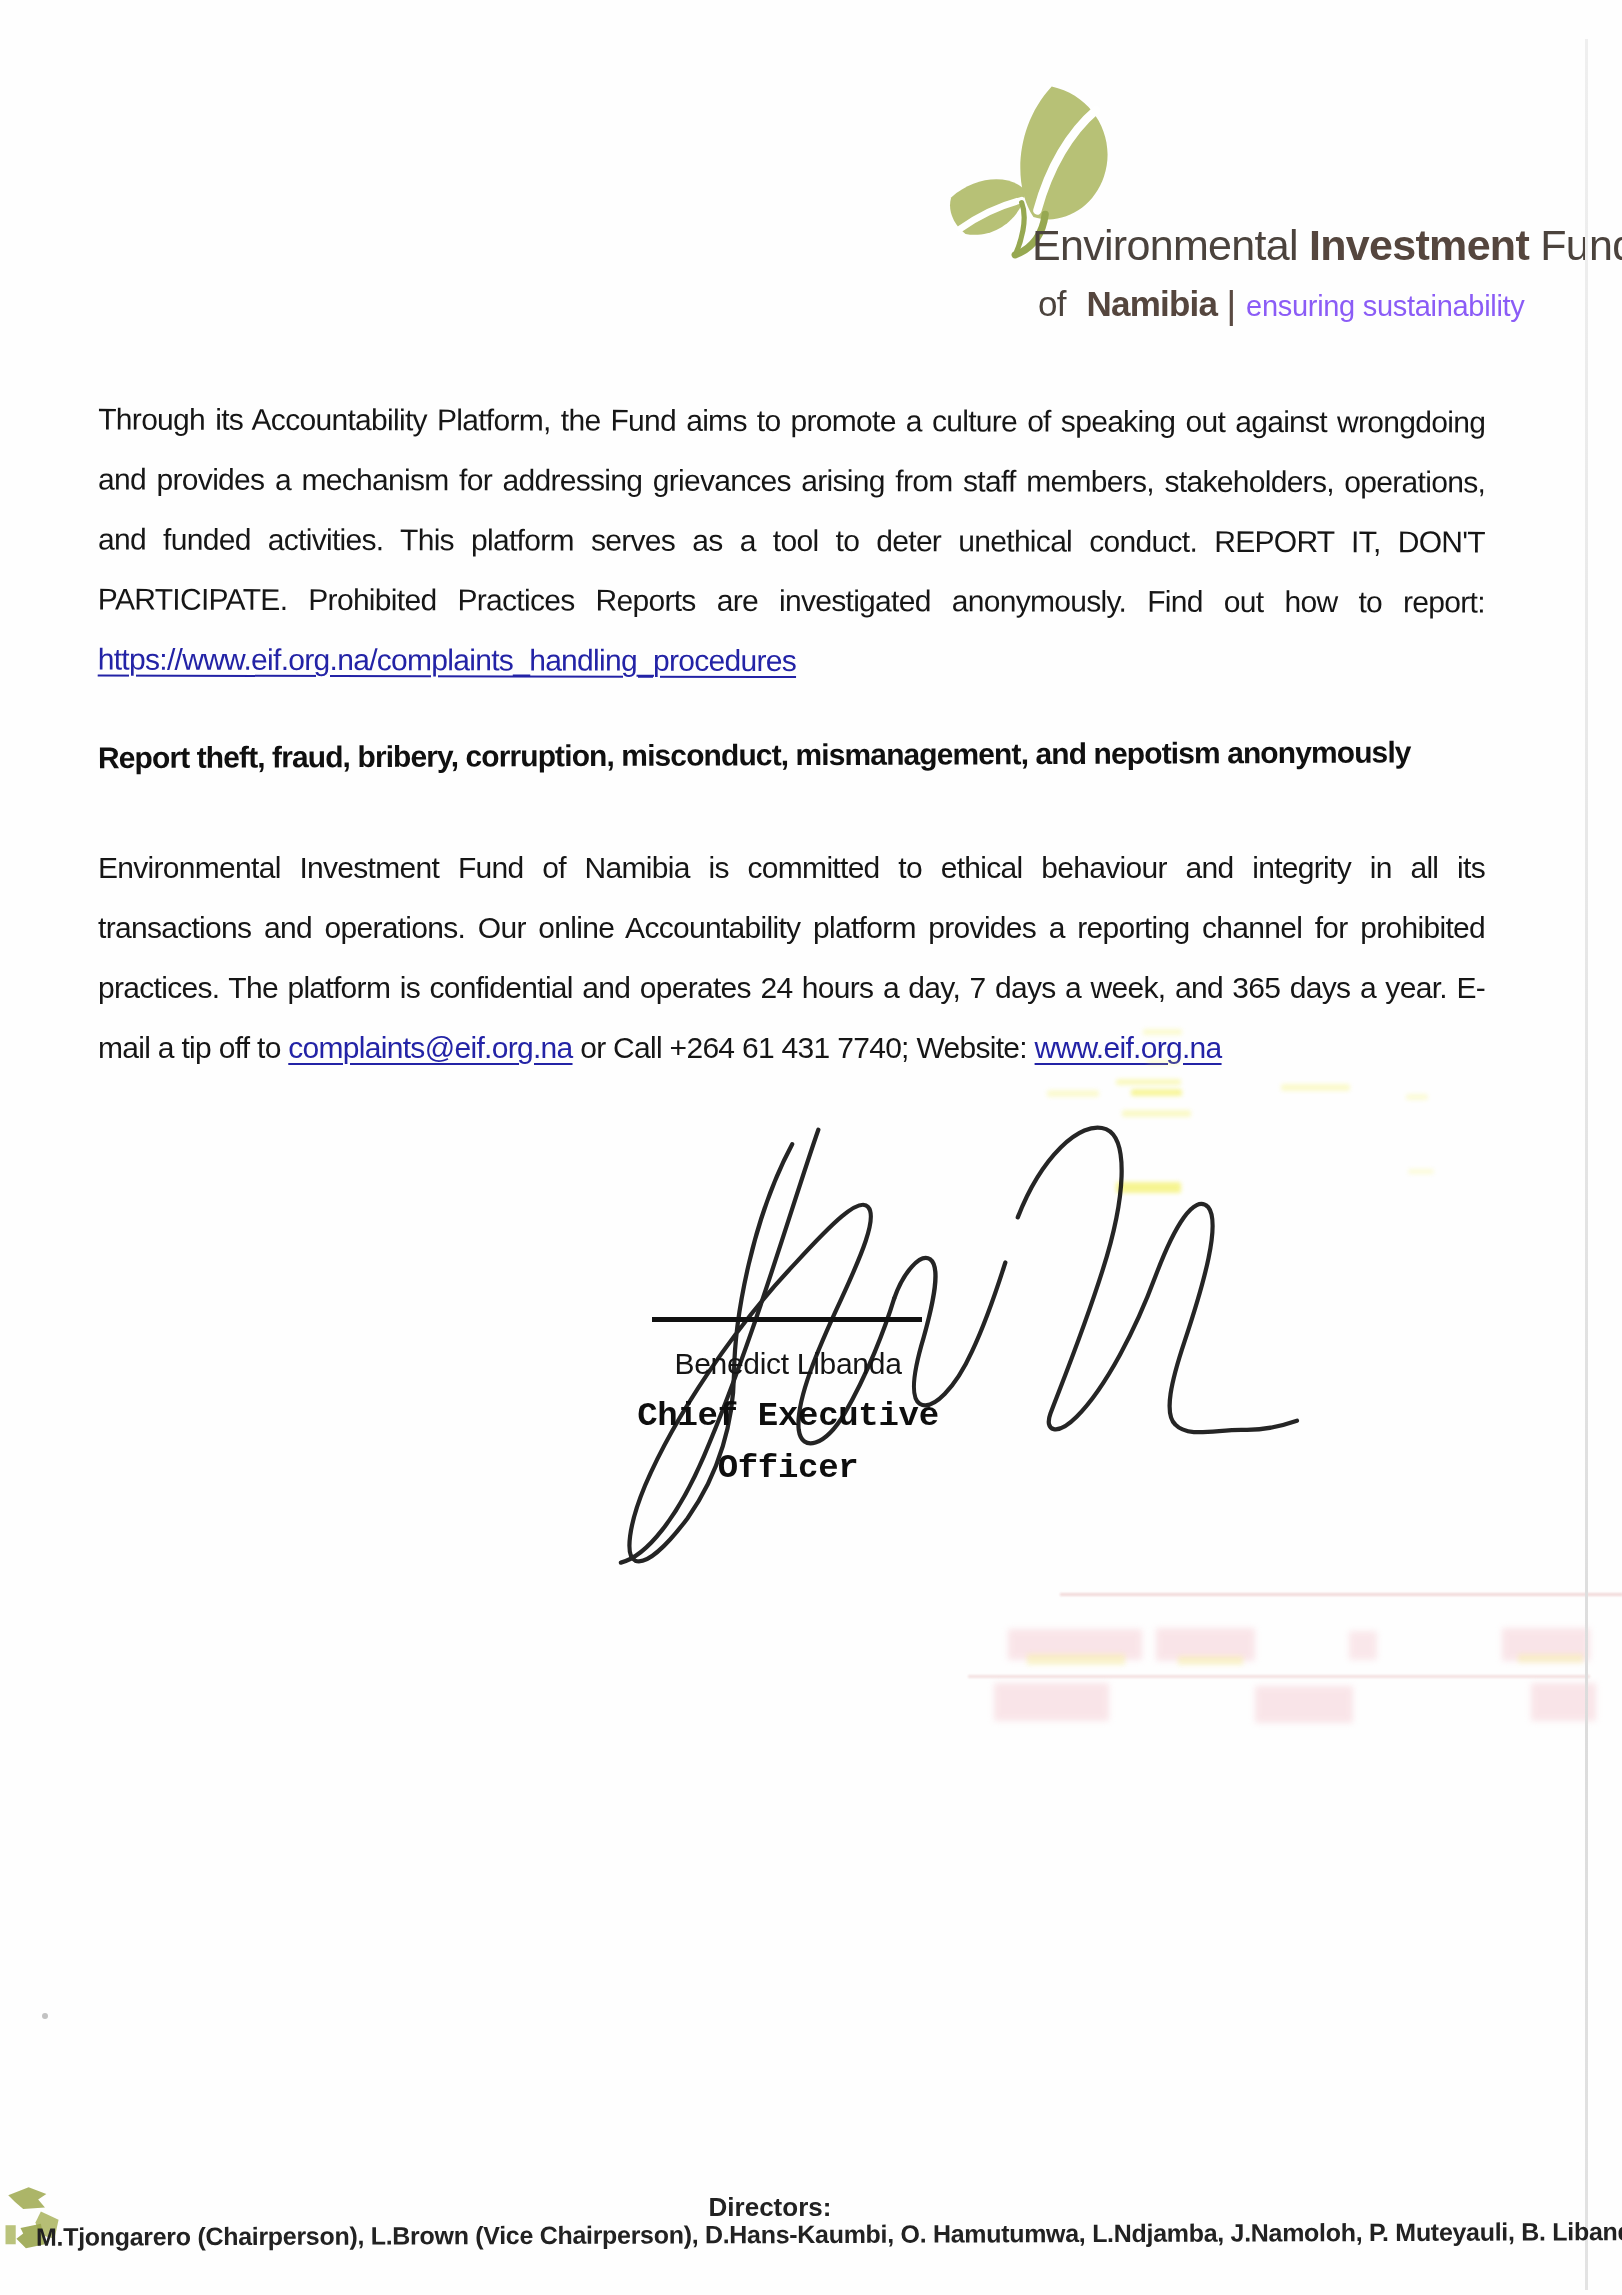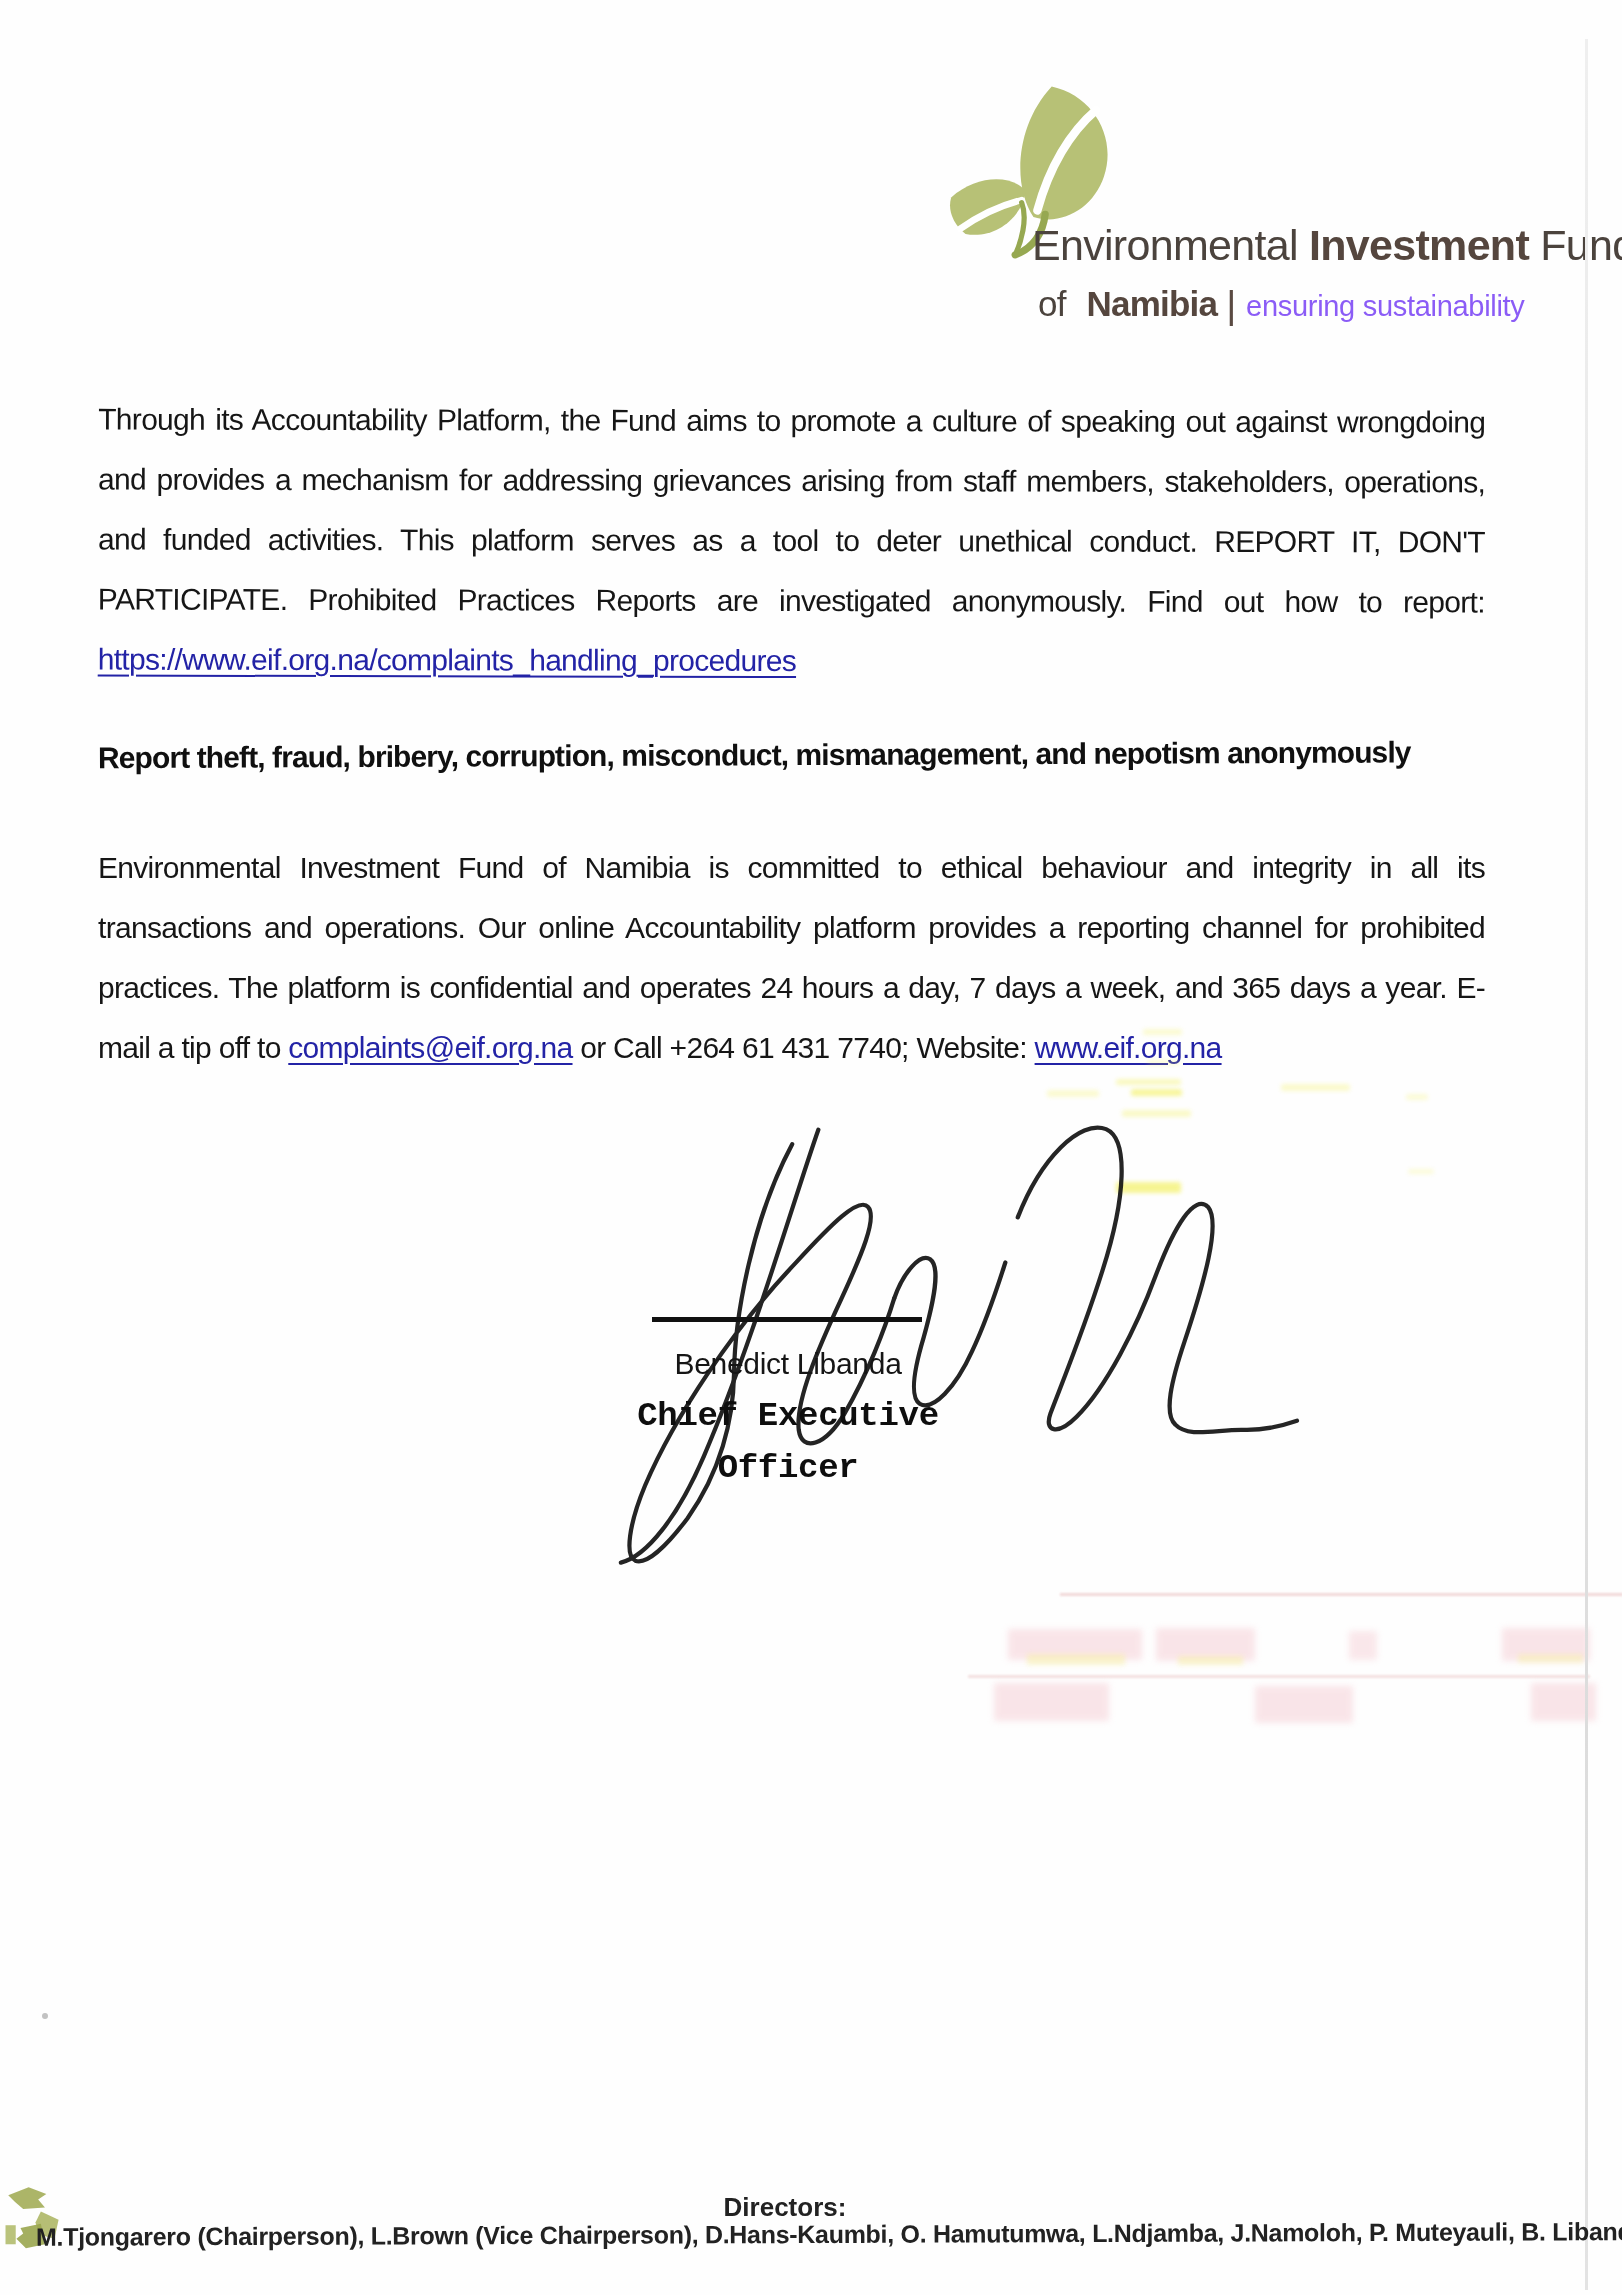--- a/index.html
+++ b/index.html
@@ -40,21 +40,21 @@
   .ydash{position:absolute;background:#f2ef4a;filter:blur(2px);border-radius:2.6px;}
   .pink{position:absolute;background:#f5ccd3;filter:blur(3.3px);border-radius:2px;}
   .pinkline{position:absolute;background:#ecc9c9;filter:blur(1px);}
   .ytint{position:absolute;background:#f7f0a2;filter:blur(2.6px);}
   .vline{position:absolute;left:1585px;top:39px;width:3.3px;height:2251px;
          background:linear-gradient(to bottom,#efefef 0%,#e7e7e7 40%,#dcdcdc 75%,#e3e3e3 100%);}
   .speck{position:absolute;left:42px;top:2013px;width:5.9px;height:5.9px;border-radius:50%;
          background:#8f8f8f;opacity:.55;}
 
   
-  .footer-label{position:absolute;left:17px;top:2192px;width:1536px;text-align:center;
+  .footer-label{position:absolute;left:2px;top:2192px;width:1536px;text-align:center;
                 font-size:26px;font-weight:bold;color:#222;}
   .footer-names{position:absolute;left:36px;top:2220px;width:1551px;text-align:center;
                 font-size:25px;font-weight:bold;letter-spacing:-0.3px;color:#222;
                 white-space:nowrap;transform:rotate(-0.2deg);}
   .recycle{position:absolute;left:-3.9px;top:2183px;width:68px;height:79px;}
 </style>
 </head>
 <body>
 
 <div class="page">

